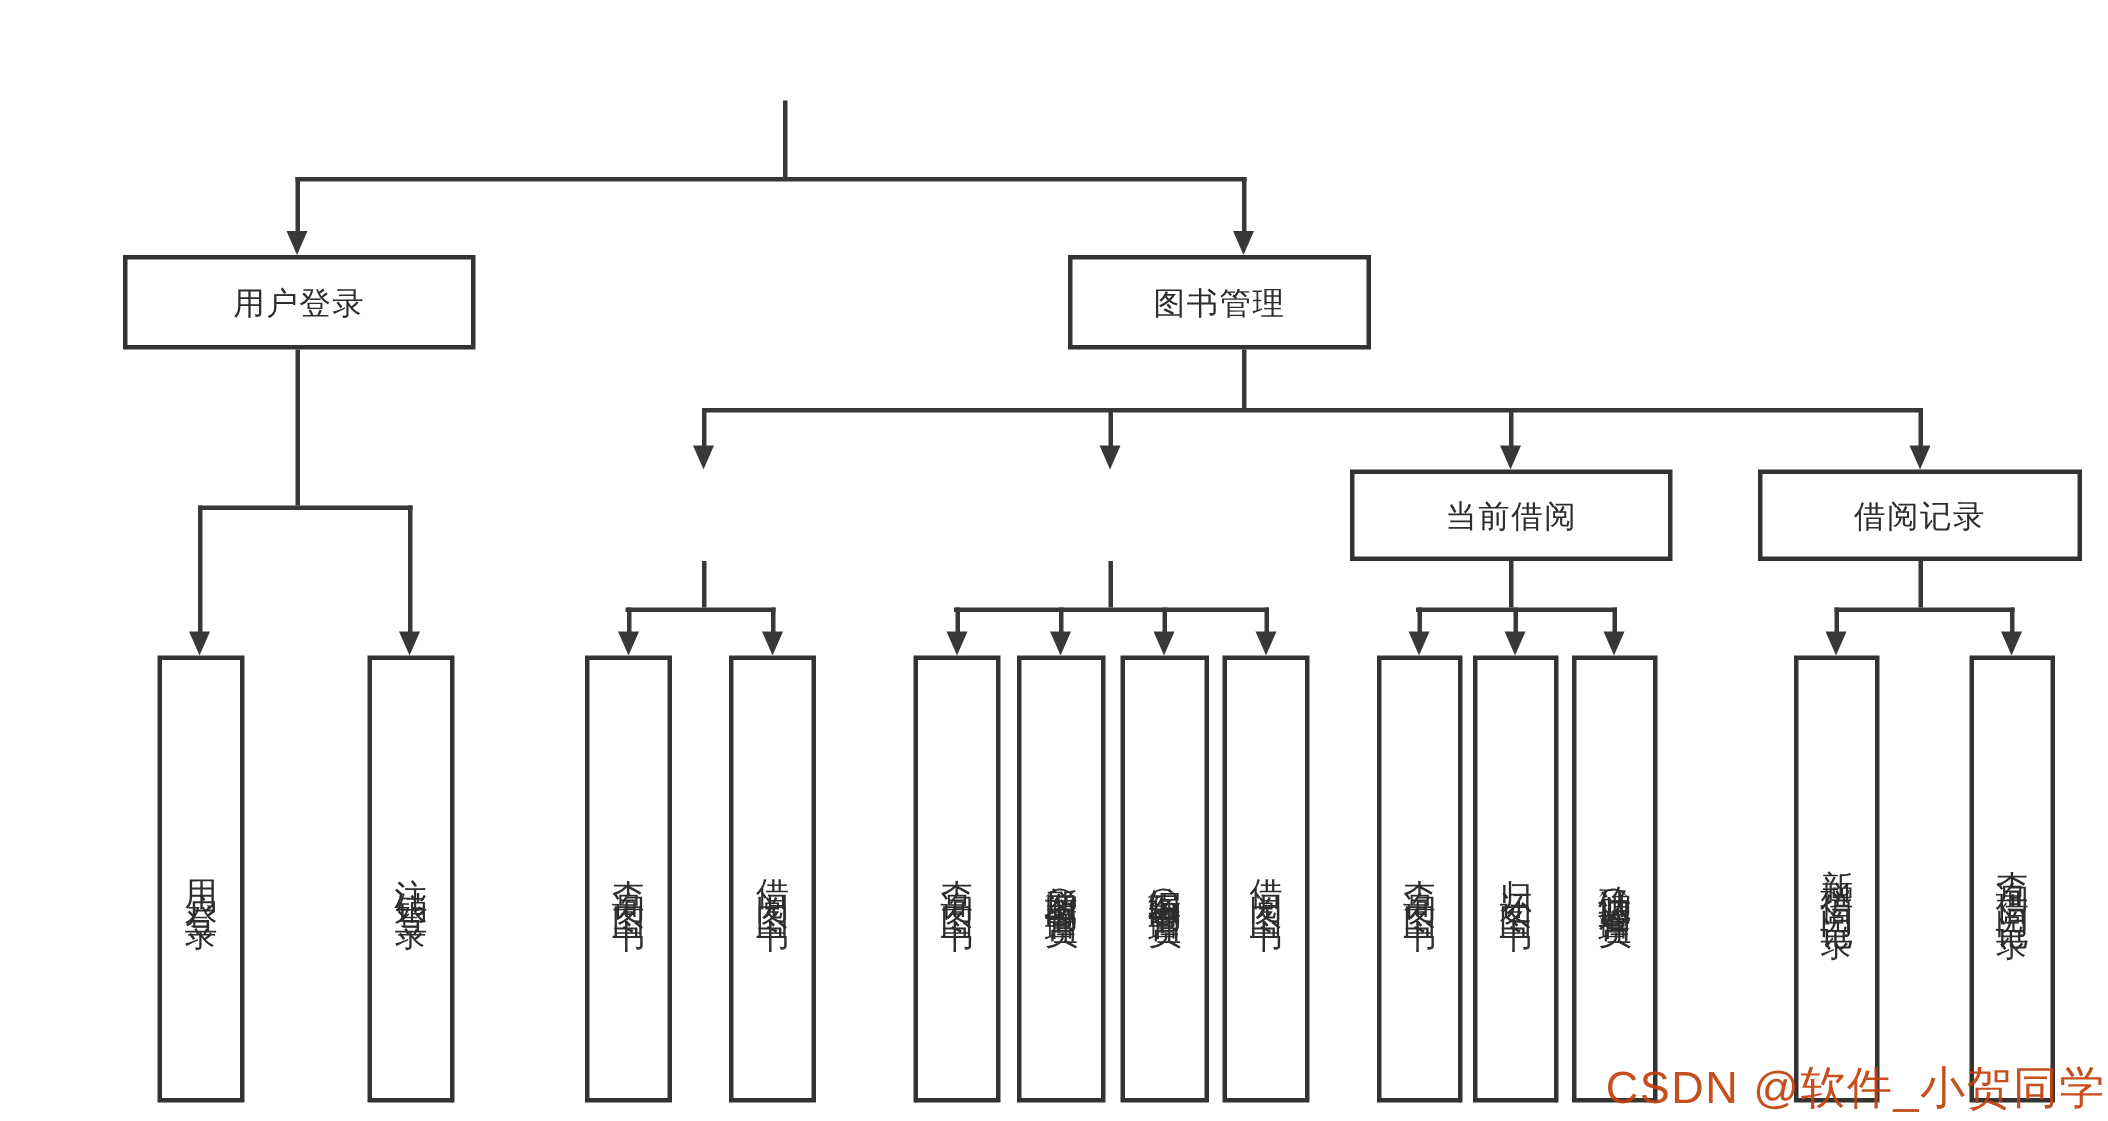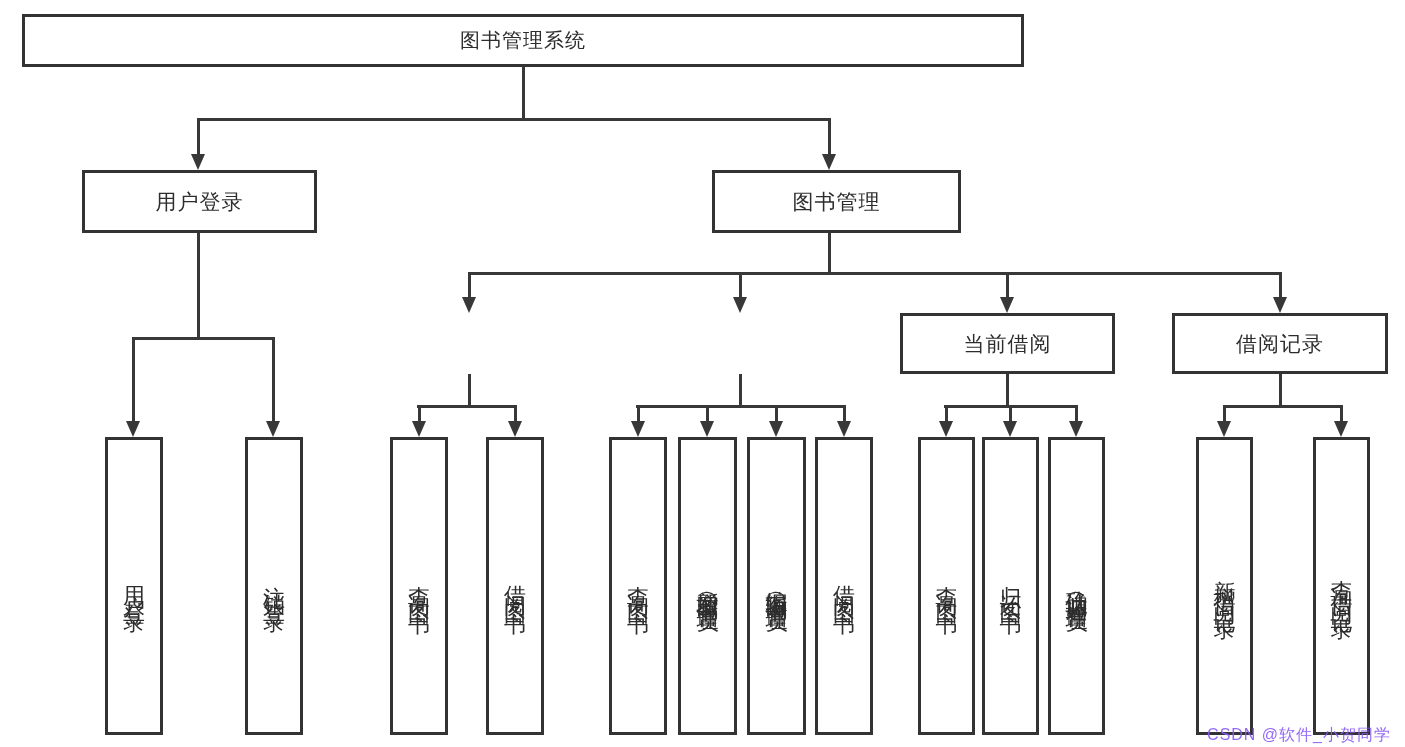--- a/index.html
+++ b/index.html
@@ -17,37 +17,34 @@
     writing-mode:vertical-rl;text-orientation:mixed;
     font-size:22px;line-height:1;letter-spacing:9px;white-space:nowrap;
   }
   .leaf.long span{letter-spacing:3px;}
   .leaf.med span{letter-spacing:8px;}
   .vl{position:absolute;width:3px;background:#383838;}
   .hl{position:absolute;height:3px;background:#383838;}
   .ar{position:absolute;width:0;height:0;border-left:7px solid transparent;
       border-right:7px solid transparent;border-top:16px solid #383838;}
   .watermark{
-    position:absolute;right:14px;bottom:1px;font-size:16px;color:#8b5cf6;
+    position:absolute;right:1px;bottom:1px;font-size:30px;color:#c2410c;
     opacity:.92;z-index:10;letter-spacing:1px;
   }
 </style>
 </head>
 <body>
 
 <div class="canvas">
 
-  <div class="box root" style="left:22px;top:14px;width:1002px;height:53px">
-    <span>图书管理系统</span>
-  </div>
 
   <div class="box" style="left:82px;top:170px;width:235px;height:63px">
     <span>用户登录</span>
   </div>
-  <div class="box" style="left:712px;top:170px;width:249px;height:63px">
+  <div class="box" style="left:712px;top:170px;width:202px;height:63px">
     <span>图书管理</span>
   </div>
 
   <div class="box" style="left:900px;top:313px;width:215px;height:61px">
     <span>当前借阅</span>
   </div>
   <div class="box" style="left:1172px;top:313px;width:216px;height:61px">
     <span>借阅记录</span>
   </div>
 

